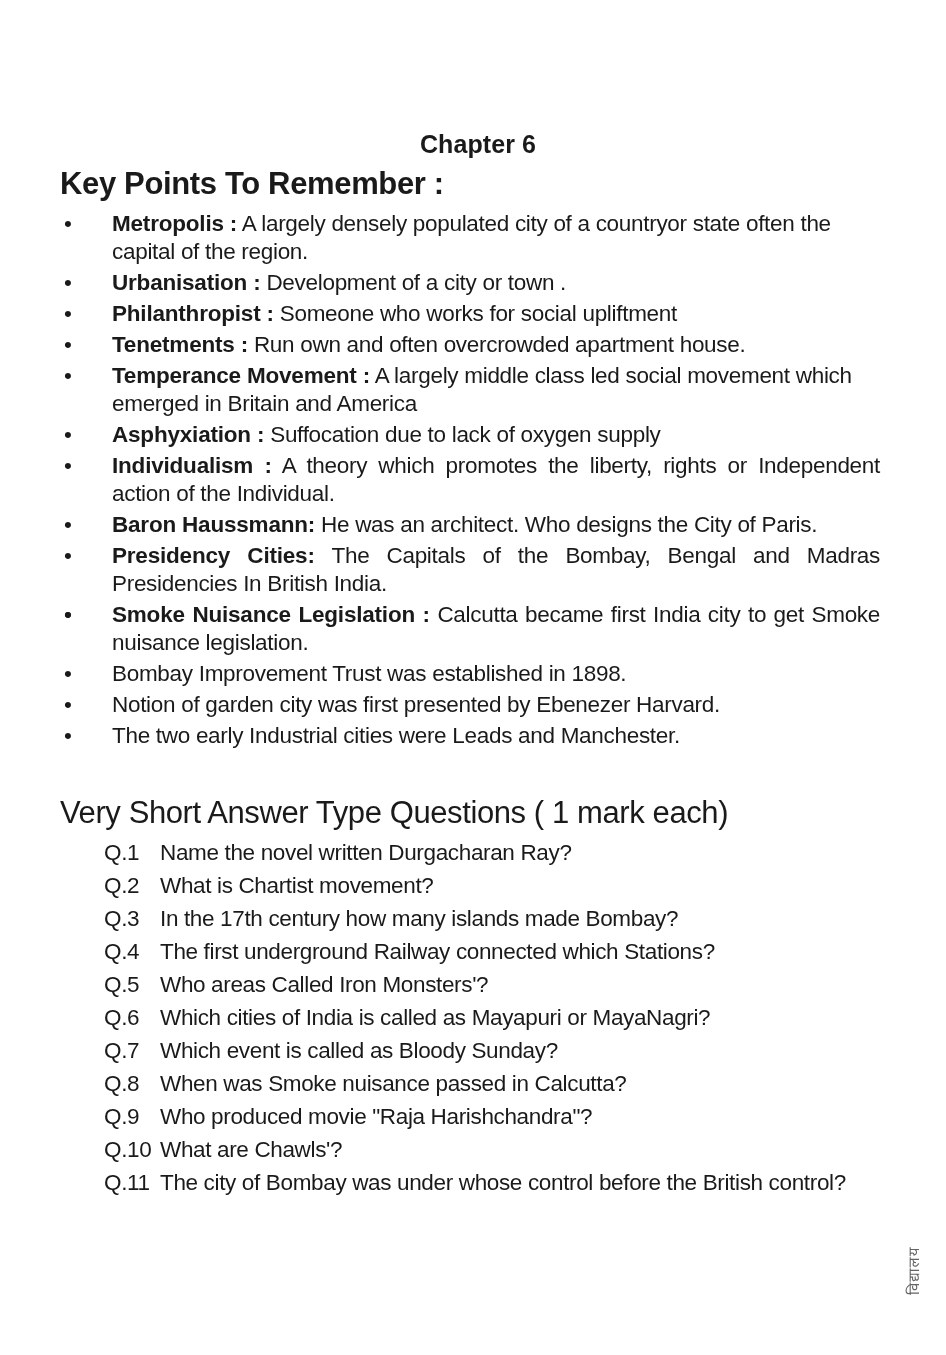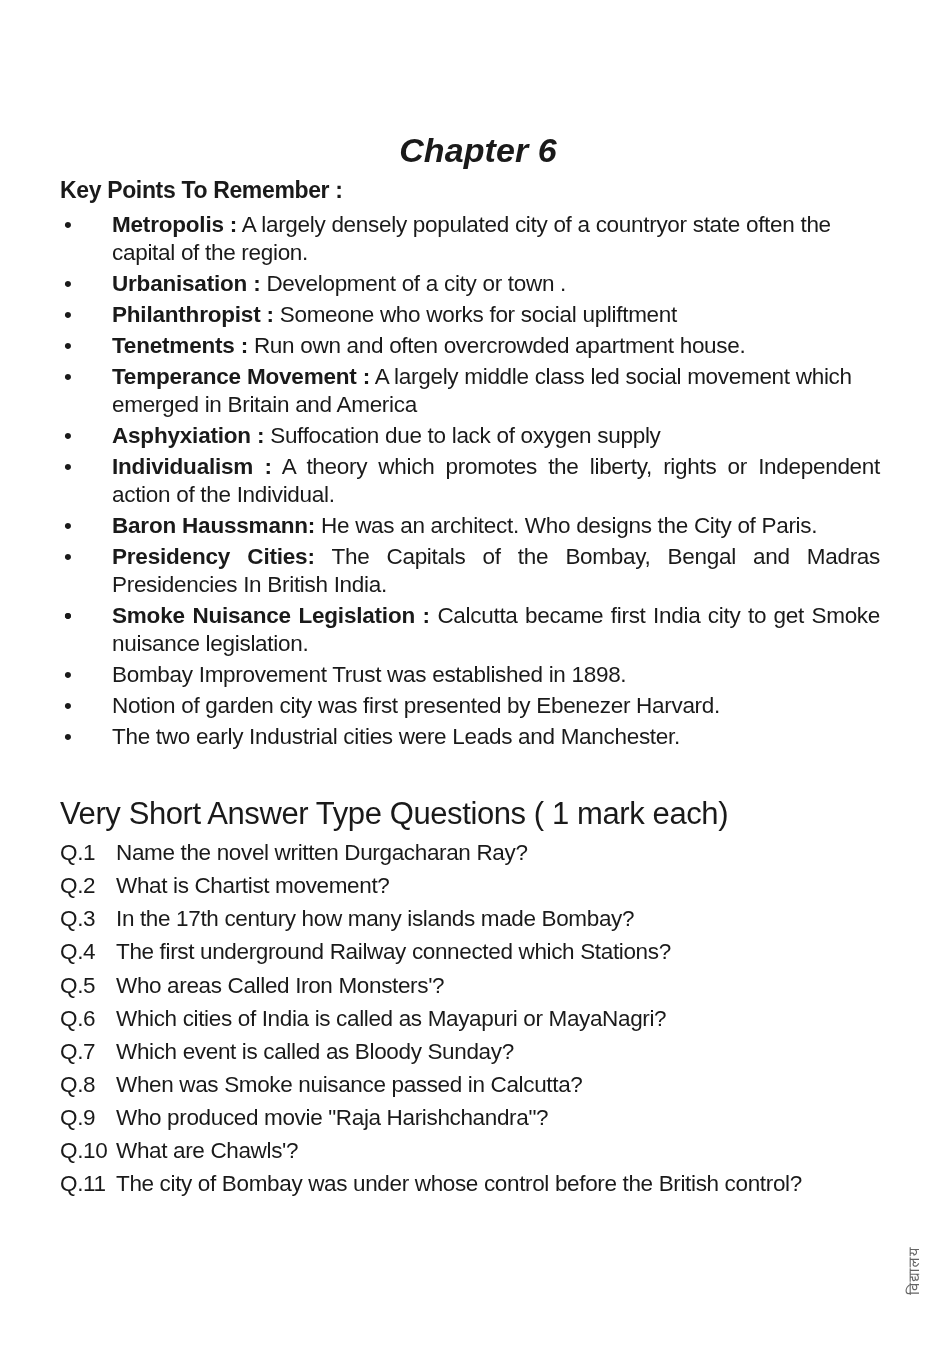--- a/index.html
+++ b/index.html
@@ -23,39 +23,38 @@
     position: absolute;
     left: 60px;
     top: 128px;
     width: 820px;
   }
 
   
   .doc-title {
     text-align: center;
     font-weight: bold;
-    font-size: 34px;
+    font-size: 25px;
     letter-spacing: 0.1px;
     line-height: 1.34;
     margin: 0;
     padding-left: 16px;
-    font-style: italic;
   }
   .doc-subtitle {
     text-align: center;
     font-weight: bold;
     font-size: 25px;
     letter-spacing: 0.1px;
     line-height: 1.35;
     margin: 0 0 6px 0;
     padding-left: 16px;
   }
   .section-heading {
     font-weight: bold;
-    font-size: 23px;
+    font-size: 31px;
     line-height: 1.45;
     margin: 0 0 4px 0;
     letter-spacing: -0.35px;
   }
 
   
   .bullets {
     margin: 0;
     padding: 0;
     list-style: none;
@@ -105,20 +104,21 @@
     display: flex;
     font-size: 22.5px;
     line-height: 1.47;
     letter-spacing: -0.35px;
     white-space: nowrap;
   }
   .q-num {
     display: inline-block;
     min-width: 56px;
     flex: 0 0 auto;
+    margin-left: 44px;
   }
   .q-text { flex: 1 1 auto; }
 
   
   .watermark {
     position: absolute;
     right: 2px;
     top: 1120px;
     width: 40px;
     height: 175px;

